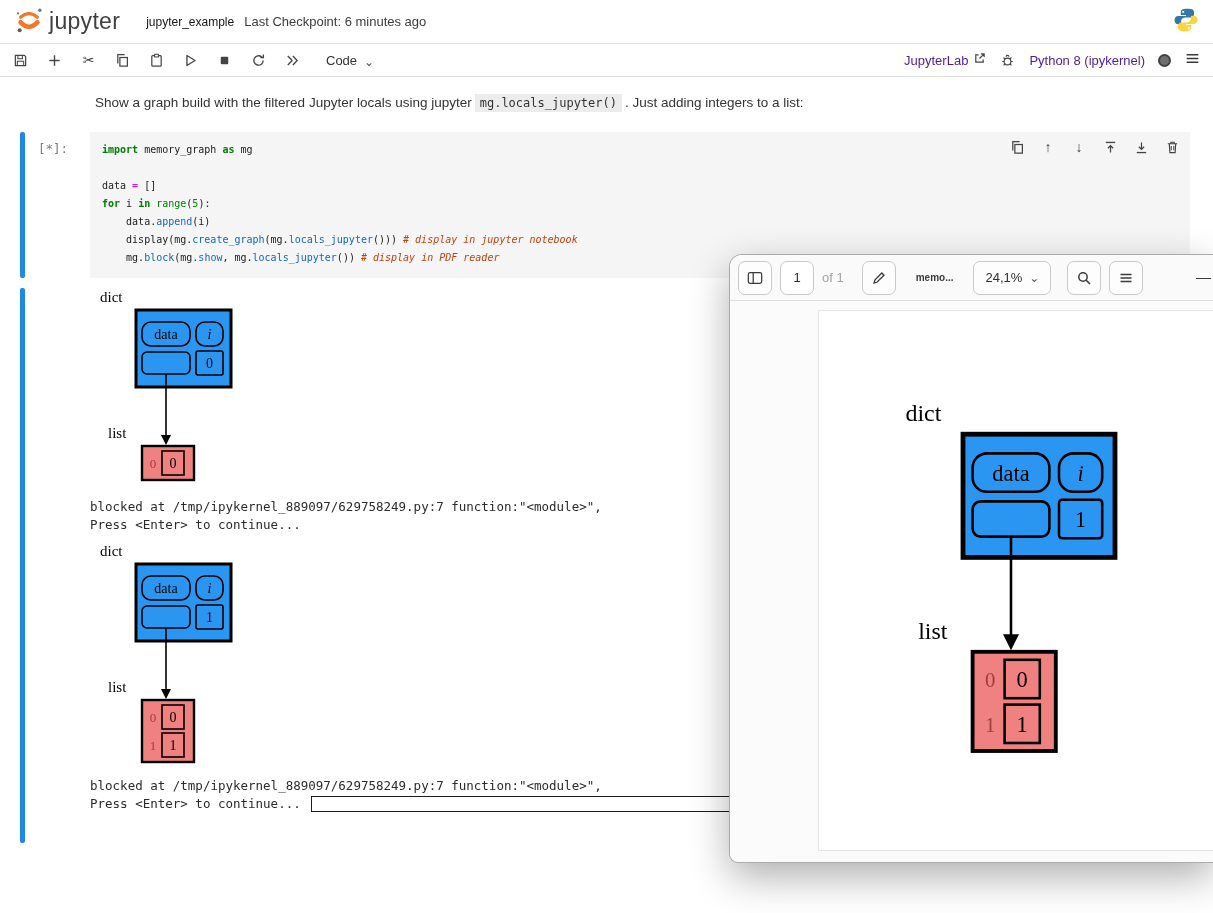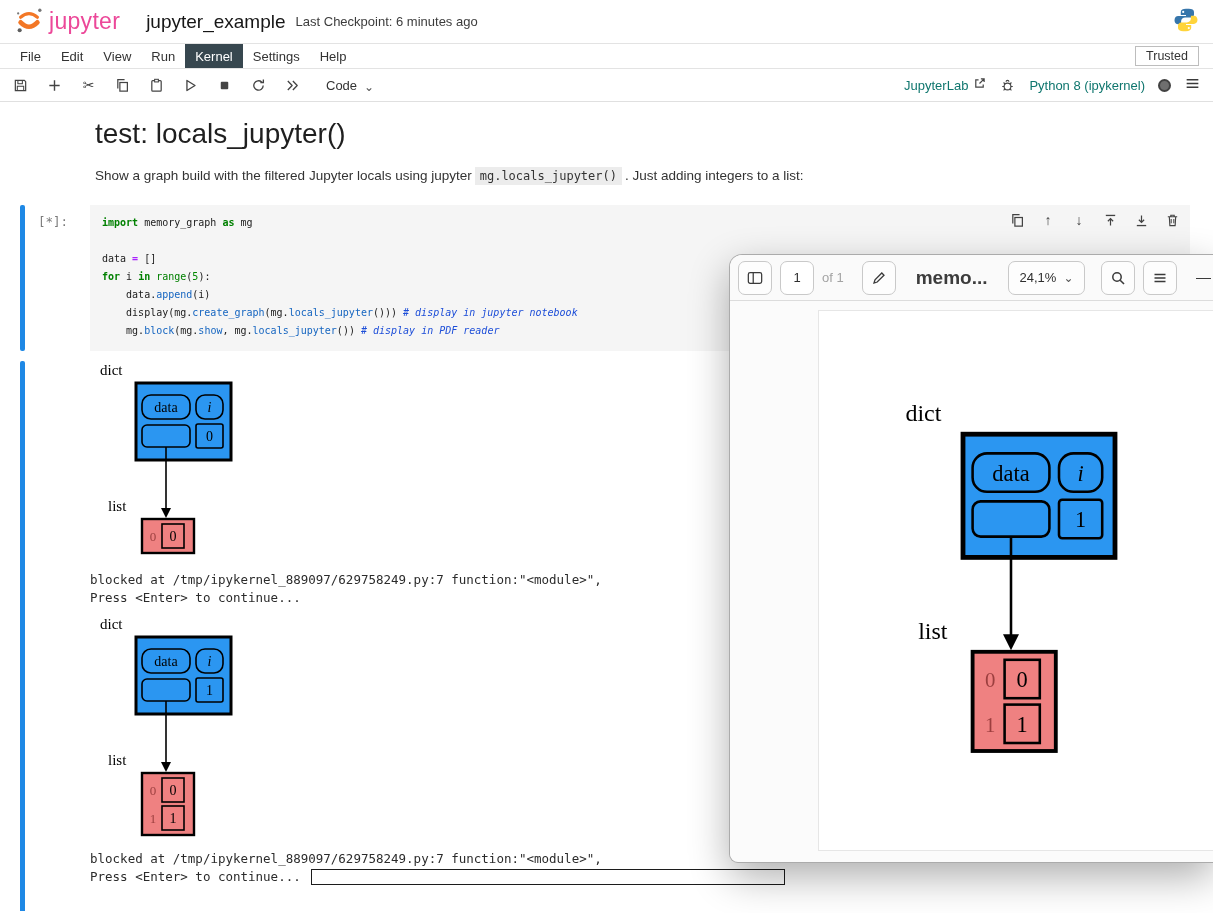--- a/index.html
+++ b/index.html
@@ -3,59 +3,59 @@
 <meta charset="utf-8">
 <style>
   * { box-sizing: border-box; margin: 0; padding: 0; }
   html,body { width:1213px; height:913px; overflow:hidden; background:#fff;
     font-family:"Liberation Sans", sans-serif; color:#333; }
   .screen { position:relative; width:1213px; height:913px; overflow:hidden; background:#fff; }
 
   
   .topbar { height:44px; display:flex; align-items:center; padding:0 14px; border-bottom:1px solid #e3e3e3; background:#fff; }
   .logo-wrap { display:flex; align-items:center; gap:5px; }
-  .wordmark { font-size:23px; color:#ec4899; letter-spacing:.3px; }
-  .nb-title { margin-left:26px; font-size:19px; color:#161616; }
+  .wordmark { font-size:23px; color:#404040; letter-spacing:.3px; }
+  .nb-title { margin-left:26px; font-size:12px; color:#161616; }
   .checkpoint { margin-left:10px; font-size:13px; color:#3c3c3c; }
   .topbar-spacer { flex:1; }
 
   
   .menubar { height:25px; display:flex; align-items:stretch; padding:0 10px; border-bottom:1px solid #e3e3e3; font-size:13px; }
   .menu-item { display:flex; align-items:center; padding:0 10px; color:#333; cursor:default; }
   .menu-item.active { background:#37474f; color:#fff; }
   .menubar-spacer { flex:1; }
   .trusted-btn { align-self:center; border:1px solid #bdbdbd; padding:2px 10px; font-size:12.5px; color:#333; margin-right:4px; background:#fff; }
 
   
   .toolbar { height:33px; display:flex; align-items:center; padding:0 12px; border-bottom:1px solid #e0e0e0; }
   .tb-icon { width:17px; height:17px; display:inline-flex; align-items:center; justify-content:center; margin-right:17px; color:#444; font-size:14px; }
   .tb-icon svg { width:15px; height:15px; }
   .celltype { display:flex; align-items:flex-end; gap:7px; margin-left:8px; font-size:13px; color:#333; }
   .chev { font-size:12px; color:#555; line-height:1; }
-  .toolbar-right { margin-left:auto; display:flex; align-items:center; gap:13px; font-size:13px; color:#0f766e; }
+  .toolbar-right { margin-left:auto; display:flex; align-items:center; gap:13px; font-size:13px; color:#4c1d95; }
   .jlab-link { display:flex; align-items:center; gap:5px; }
   .kernel-status { width:13px; height:13px; border-radius:50%; background:#6f6f6f; border:2px solid #424242; display:inline-block; }
 
   
   .nb-scroll { position:relative; height:809px; overflow:hidden; background:#fff; }
   .md-heading { margin:16px 0 0 95px; font-size:28px; font-weight:500; color:#1f1f1f; }
   .md-intro { margin:18px 0 0 95px; font-size:13.5px; color:#333; }
   .inline-code { font-family:"DejaVu Sans Mono", monospace; font-size:12px; background:#ececec; padding:2px 5px; margin:0 3px; color:#333; }
 
   .cell-row { position:relative; margin:22px 23px 0 20px; padding-left:70px; }
   .cell-bar { position:absolute; left:0; top:0; bottom:0; width:5px; background:#1e88e5; border-radius:2px; }
   .prompt { position:absolute; left:18px; top:9px; font-family:"DejaVu Sans Mono", monospace; font-size:12.5px; color:#7b7b7b; }
   .code-area { position:relative; background:#f5f5f5; padding:9px 12px 10px 12px; min-height:146px; }
   .code-line { font-family:"DejaVu Sans Mono", monospace; font-size:10px; line-height:18px; white-space:pre; color:#212121; }
   .tok-kw { color:#008000; font-weight:bold; }
   .tok-op { color:#aa22ff; font-weight:bold; }
   .tok-bi { color:#008000;text-align:right; }
   .tok-num { color:#008800; }
   .tok-fn { color:#1565c0; }
-  .tok-cm { color:#1d4ed8; font-style:italic; }
+  .tok-cm { color:#c2410c; font-style:italic; }
 
   .cell-toolbar { position:absolute; top:7px; right:10px; display:flex; align-items:center; gap:15px; color:#424242; }
   .ct-icon { width:16px; height:16px; display:inline-flex; align-items:center; justify-content:center; font-size:14px; color:#424242; }
   .ct-icon svg { width:15px; height:15px; }
 
   .output-row { position:relative; margin:10px 23px 0 20px; padding:0 0 30px 70px; }
   .mg-graph { display:block; margin-left:6px; }
   .g1 { margin-top:4px; }
   .g2 { margin-top:8px; }
   .blocked-block { margin-top:14px; font-family:"DejaVu Sans Mono", monospace; font-size:12.5px; line-height:18px; color:#2b2b2b; }
@@ -81,21 +81,21 @@
     box-shadow:0 0 0 1px #ababab, 0 14px 40px rgba(0,0,0,.33); z-index:50; }
   .pdf-toolbar { position:relative; height:46px; display:flex; align-items:center; padding:0 8px;
     background:#fafafa; border-bottom:1px solid #dcdcdc; border-radius:12px 0 0 0; }
   .pdf-btn { width:34px; height:34px; display:inline-flex; align-items:center; justify-content:center;
     border:1px solid #c9c9c9; border-radius:7px; background:#fdfdfd; color:#3a3a3a; }
   .pdf-btn svg { width:16px; height:16px; }
   .page-box { width:34px; height:34px; display:inline-flex; align-items:center; justify-content:center;
     border:1px solid #c9c9c9; border-radius:7px; background:#fff; font-size:13px; color:#2e2e2e; margin-left:8px; }
   .of-label { margin-left:8px; font-size:13px; color:#a3a3a3; }
   .pen-btn { margin-left:18px; }
-  .pdf-title { margin-left:20px; font-size:19px; font-weight:bold; color:#3c3c3c; }
+  .pdf-title { margin-left:20px; font-size:10px; font-weight:bold; color:#3c3c3c; }
   .zoom-pill { margin-left:20px; height:34px; display:inline-flex; align-items:center; gap:7px; padding:0 11px;
     border:1px solid #c9c9c9; border-radius:7px; background:#fdfdfd; font-size:13px; color:#2e2e2e; }
   .search-btn { margin-left:16px; }
   .pdfmenu-btn { margin-left:8px; }
   .min-dash { position:absolute; right:2px; top:13px; font-size:15px; color:#3a3a3a; }
   .pdf-content { position:relative; height:560px; background:#fbfbfb; border-radius:0 0 0 8px; overflow:hidden; }
   .pdf-page { position:absolute; left:88px; top:9px; width:400px; height:541px; background:#fff;
     border:1px solid #e6e6e6; border-right:none; }
   .pdf-graph { position:absolute; left:80px; top:88px; }
 </style>
@@ -123,31 +123,20 @@
     <span>
       <svg width="26" height="26" viewBox="0 0 26 26">
         <path d="M13 1.8c-3.2 0-5.2 1.1-5.2 3.1v3.2H13v1H5.2c-2.1 0-3.7 1.6-3.7 4.1s1.6 4.1 3.7 4.1h2.9v-3.1c0-2.1 1.9-3.6 4-3.6h5.8c1.8 0 3.1-1.4 3.1-3.1V4.9c0-2-2-3.1-5.2-3.1z" fill="#3776ab"></path>
         <path d="M13 24.2c3.2 0 5.2-1.1 5.2-3.1v-3.2H13v-1h7.8c2.1 0 3.7-1.6 3.7-4.1s-1.6-4.1-3.7-4.1h-2.9v3.1c0 2.1-1.9 3.6-4 3.6H8.1c-1.8 0-3.1 1.4-3.1 3.1v2.6c0 2 2 3.1 5.2 3.1z" fill="#ffd43b"></path>
         <circle cx="10.2" cy="4.9" r="1.1" fill="#fff"></circle>
         <circle cx="15.8" cy="21.1" r="1.1" fill="#fff"></circle>
       </svg>
     </span>
   </header>
 
-  <nav class="menubar">
-    <div class="menu-item">File</div>
-    <div class="menu-item">Edit</div>
-    <div class="menu-item">View</div>
-    <div class="menu-item">Run</div>
-    <div class="menu-item active">Kernel</div>
-    <div class="menu-item">Settings</div>
-    <div class="menu-item">Help</div>
-    <span class="menubar-spacer"></span>
-    <button class="trusted-btn">Trusted</button>
-  </nav>
 
   <div class="toolbar">
     <span class="tb-icon">
       <svg viewBox="0 0 16 16">
           <path d="M2.5 2.5h9.6l1.4 1.4v9.6H2.5z" fill="none" stroke="#444" stroke-width="1.3"></path>
           <rect x="5.2" y="2.7" width="4.8" height="3.4" fill="none" stroke="#444" stroke-width="1.1"></rect>
           <rect x="4.6" y="8.8" width="6.8" height="4.5" fill="none" stroke="#444" stroke-width="1.1"></rect>
         </svg>
     </span>
     <span class="tb-icon">
@@ -214,21 +203,20 @@
       <span>
         <svg width="17" height="17" viewBox="0 0 16 16">
             <path d="M2.5 4.5h11M2.5 8h11M2.5 11.5h11" stroke="#3a3a3a" stroke-width="1.5"></path>
           </svg>
       </span>
     </div>
   </div>
 
   <main class="nb-scroll">
 
-    <h1 class="md-heading">test: locals_jupyter()</h1>
 
     <p class="md-intro"><span>Show a graph build with the filtered Jupyter locals using jupyter</span><code class="inline-code">mg.locals_jupyter()</code><span>. Just adding integers to a list:</span></p>
 
     <div class="cell-row">
       <span class="cell-bar"></span>
       <span class="prompt">[*]:</span>
       <div class="code-area">
         <div>
             <div class="code-line"><span class="tok-kw">import</span><span> memory_graph </span><span class="tok-kw">as</span><span> mg</span></div>
             <div class="code-line">&nbsp;</div>

